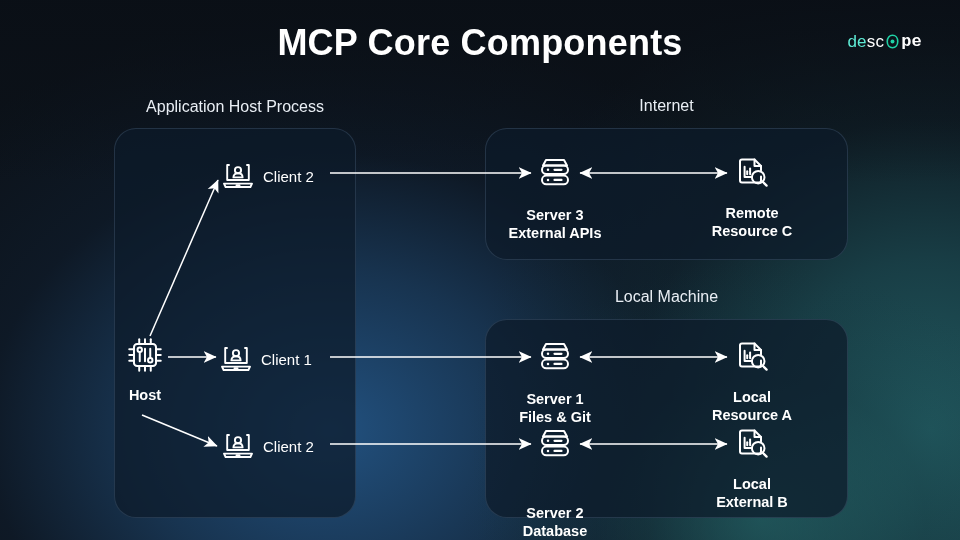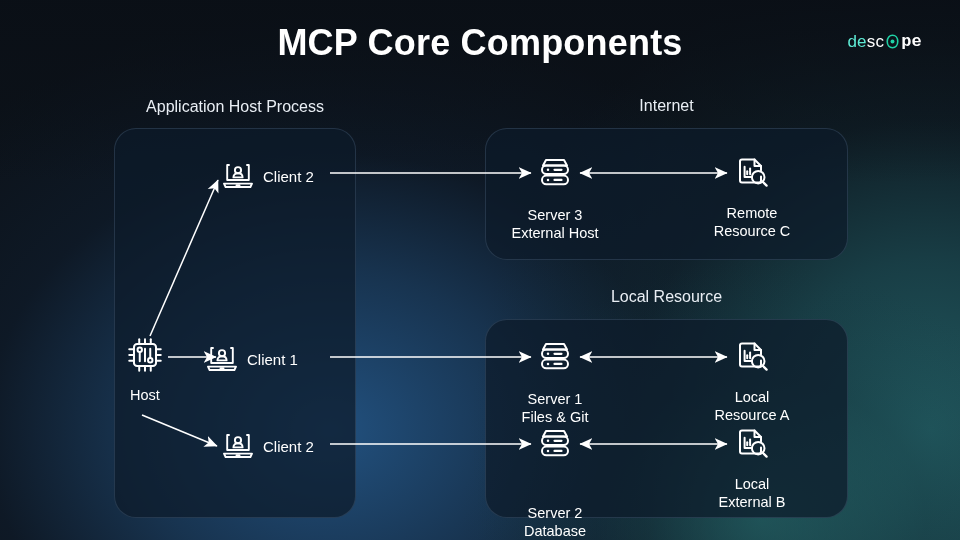--- a/index.html
+++ b/index.html
@@ -81,21 +81,21 @@
   #panel-net    { left: 485px; top: 128px; width: 363px; height: 132px; }
   #panel-local  { left: 485px; top: 319px; width: 363px; height: 199px; }
 
   
   .node {
     position: absolute;
     display: flex; flex-direction: column; align-items: center;
     color: #ffffff; font-size: 14.5px; line-height: 1.25;
     white-space: nowrap;
   }
-  .node .caption { margin-top: 6px; text-align: center; }
+  .node .caption { margin-top: 6px; text-align: center; font-weight: bold; }
   .node-inline {
     position: absolute;
     display: flex; flex-direction: row; align-items: center;
     color: #ffffff; font-size: 15px; white-space: nowrap;
   }
   .node-inline .caption { margin-left: 8px; }
   .icon { display: block; }
 
   
   #wires { position: absolute; inset: 0; }
@@ -119,21 +119,21 @@
       <svg width="15" height="15" viewBox="0 0 16 16">
         <path d="M8 1.4 C11.3 1.4 13.6 4 13.6 8 C13.6 12 11.3 14.6 8 14.6 C4.7 14.6 2.4 12 2.4 8 C2.4 4 4.7 1.4 8 1.4 Z" fill="none" stroke="#1fd1a5" stroke-width="1.7"></path>
         <circle cx="8" cy="8" r="2.1" fill="#1fd1a5"></circle>
       </svg>
     </span>
     <span class="lg-pe">pe</span>
   </div>
 
   <div class="group-label" style="left:485px; top:97px; width:363px;">Internet</div>
   <div class="group-label" style="left:114px; top:98px; width:242px;">Application Host Process</div>
-  <div class="group-label" style="left:485px; top:288px; width:363px;">Local Resource</div>
+  <div class="group-label" style="left:485px; top:288px; width:363px;">Local Machine</div>
 
   <div class="panel" id="panel-host"></div>
   <div class="panel" id="panel-net"></div>
   <div class="panel" id="panel-local"></div>
 
   <svg id="wires" width="960" height="540">
     <defs>
       <marker id="ah" markerWidth="9" markerHeight="9" refX="8.2" refY="4.5" orient="auto">
         <path d="M0,0.6 L8.6,4.5 L0,8.4 L2.2,4.5 Z" fill="#ffffff"></path>
       </marker>
@@ -195,21 +195,21 @@
         <path d="M8 7 L6.2 7 L6.2 22 L27.8 22 L27.8 7 L26 7"></path>
         <circle cx="17" cy="12.2" r="3.1"></circle>
         <path d="M12.4 19.4 C12.4 16.6 14.4 15.2 17 15.2 C19.6 15.2 21.6 16.6 21.6 19.4 Z"></path>
         <path d="M3 25.6 L31 25.6 L29.4 29 L4.6 29 Z"></path>
         <line x1="15.6" y1="27.3" x2="18.4" y2="27.3" stroke-width="2.2"></line>
       </svg>
     </span>
     <span class="caption">Client 2</span>
   </div>
 
-  <div class="node-inline" style="left:205px; top:341px;justify-content:center;">
+  <div class="node-inline" style="left:219px; top:341px;justify-content:center;">
     <span class="icon">
       <svg width="34" height="34" viewBox="0 0 34 34" fill="none" stroke="#ffffff" stroke-width="1.9" stroke-linecap="round" stroke-linejoin="round">
         <path d="M8 7 L6.2 7 L6.2 22 L27.8 22 L27.8 7 L26 7"></path>
         <circle cx="17" cy="12.2" r="3.1"></circle>
         <path d="M12.4 19.4 C12.4 16.6 14.4 15.2 17 15.2 C19.6 15.2 21.6 16.6 21.6 19.4 Z"></path>
         <path d="M3 25.6 L31 25.6 L29.4 29 L4.6 29 Z"></path>
         <line x1="15.6" y1="27.3" x2="18.4" y2="27.3" stroke-width="2.2"></line>
       </svg>
     </span>
     <span class="caption">Client 1</span>
@@ -235,21 +235,21 @@
         <rect x="9" y="13.5" width="26" height="8.6" rx="4.3"></rect>
         <rect x="9" y="23.6" width="26" height="8.6" rx="4.3"></rect>
         <circle cx="15" cy="17.8" r="1.25" fill="#ffffff" stroke="none"></circle>
         <line x1="21.5" y1="17.8" x2="28.5" y2="17.8" stroke-width="2.2"></line>
         <circle cx="15" cy="27.9" r="1.25" fill="#ffffff" stroke="none"></circle>
         <line x1="21.5" y1="27.9" x2="28.5" y2="27.9" stroke-width="2.2"></line>
       </svg>
     </span>
     <span class="caption">
       <span>Server 3</span><br>
-      <span>External Host</span>
+      <span>External APIs</span>
     </span>
   </div>
 
   <div class="node" style="left:504px; top:336px; width:102px;">
     <span class="icon">
       <svg width="44" height="44" viewBox="0 0 44 44" fill="none" stroke="#ffffff" stroke-width="2" stroke-linecap="round" stroke-linejoin="round">
         <path d="M13 8 L31 8 L34 13.5 L10 13.5 Z"></path>
         <rect x="9" y="13.5" width="26" height="8.6" rx="4.3"></rect>
         <rect x="9" y="23.6" width="26" height="8.6" rx="4.3"></rect>
         <circle cx="15" cy="17.8" r="1.25" fill="#ffffff" stroke="none"></circle>

